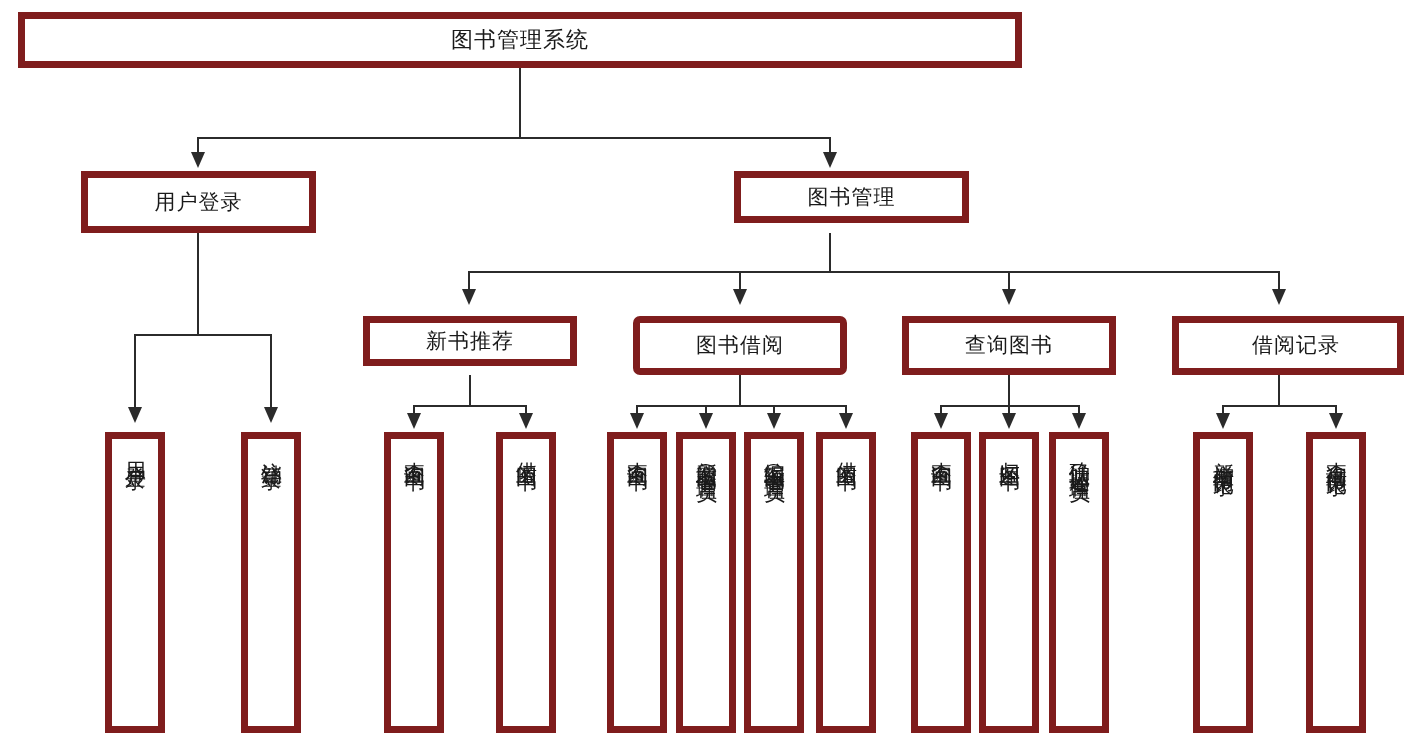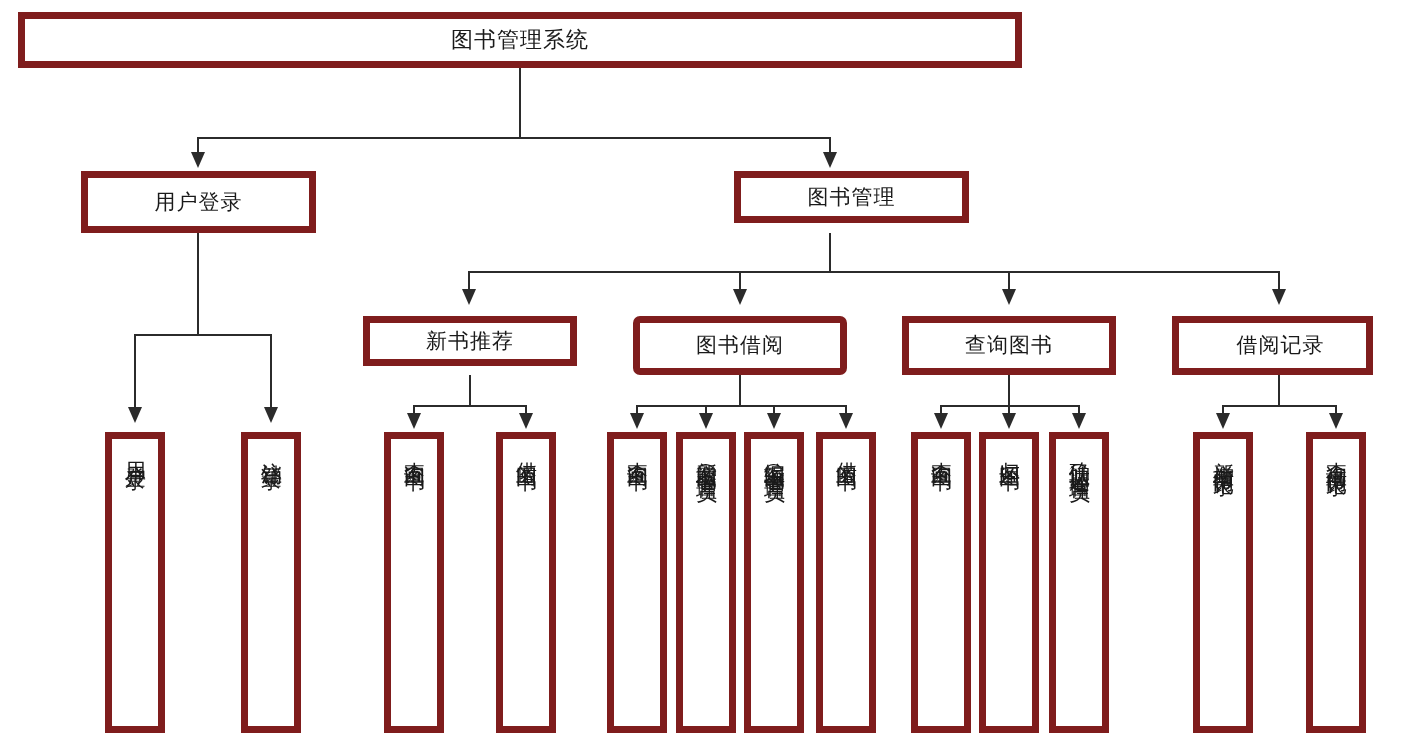--- a/index.html
+++ b/index.html
@@ -133,21 +133,21 @@
   </div>
 
   <div class="node horiz" style="left:633px; top:316px; width:214px; height:59px;border-radius:7px;">
     <span class="label">图书借阅</span>
   </div>
 
   <div class="node horiz" style="left:902px; top:316px; width:214px; height:59px;">
     <span class="label">查询图书</span>
   </div>
 
-  <div class="node horiz" style="left:1172px; top:316px; width:201px; height:59px;padding-left:16px;">
+  <div class="node horiz" style="left:1172px; top:316px; width:232px; height:59px;padding-left:16px;">
     <span class="label">借阅记录</span>
   </div>
 
   <div class="edge v" style="left:469px; top:375px; width:2px; height:31px;"></div>
   <div class="edge h" style="left:413px; top:405px; width:114px; height:2px;"></div>
   <div class="edge v" style="left:413px; top:405px; width:2px; height:10px;"></div>
   <div class="arrow" style="left:407px; top:413px;"></div>
   <div class="edge v" style="left:525px; top:405px; width:2px; height:10px;"></div>
   <div class="arrow" style="left:519px; top:413px;"></div>
 

